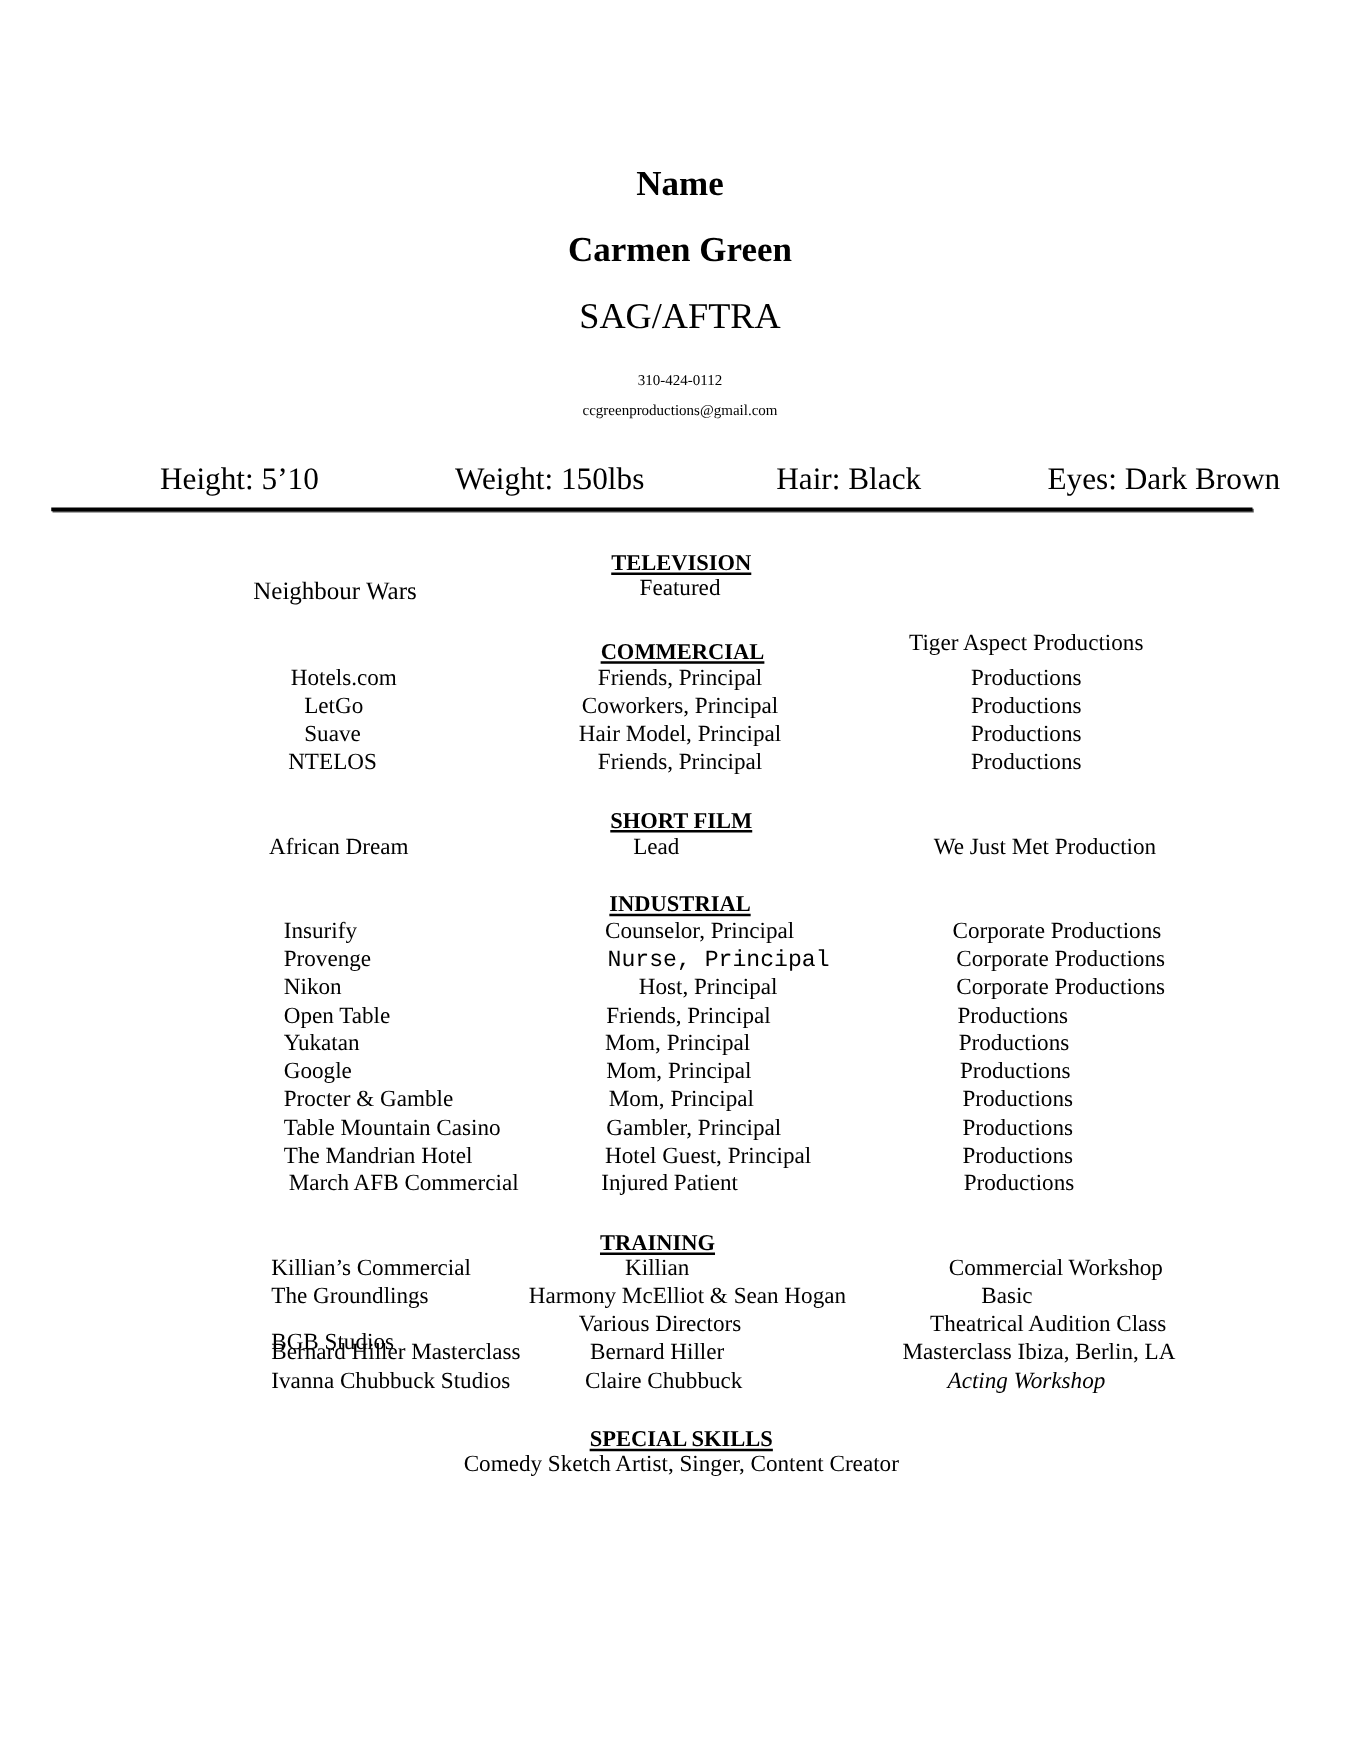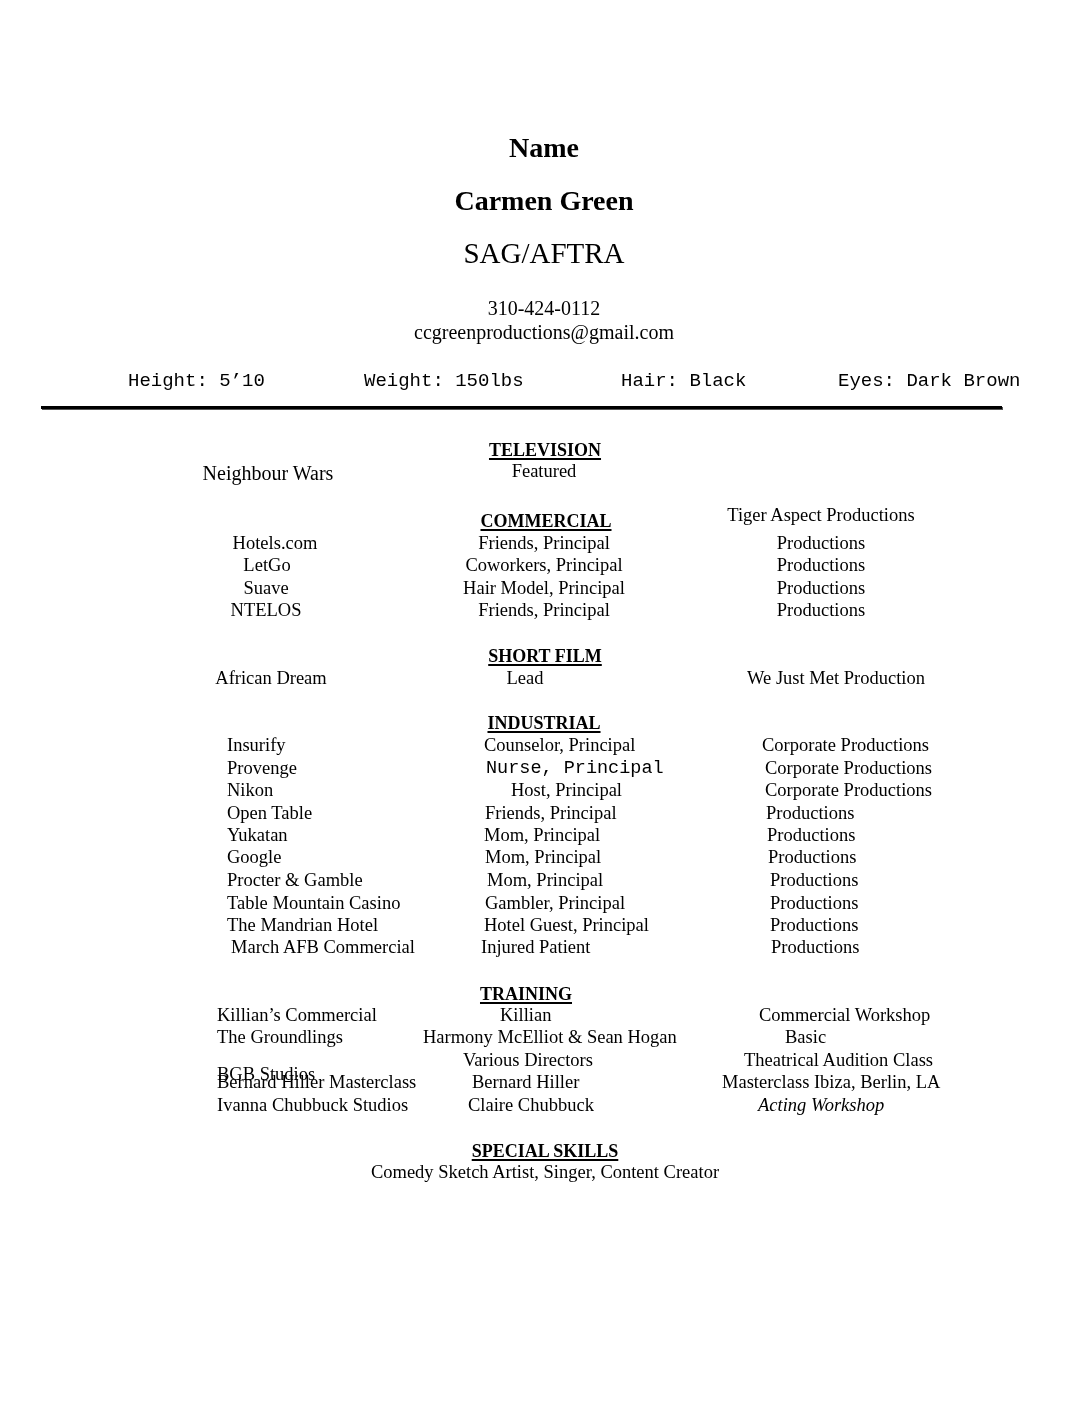--- a/index.html
+++ b/index.html
@@ -2,22 +2,22 @@
 <html><head>
   <meta charset="utf-8">
   <style>
     html, body { margin: 0; padding: 0; background: #ffffff; }
     body { width: 1088px; height: 1408px; position: relative; overflow: hidden;
            font-family: "Liberation Serif", "DejaVu Serif", serif; color: #000; }
     .abs { position: absolute; white-space: nowrap; }
     .c { transform: translateX(-50%); }
     .name-title { font-size: 28px; font-weight: bold; }
     .union { font-size: 29px; }
-    .contact { font-size: 20px; }
-    .stat { font-size: 19px; font-family: Liberation Mono, monospace; }
+    .contact { font-size: 12px; }
+    .stat { font-size: 25px; }
     .rule { position: absolute; left: 41px; width: 961px; height: 3px; background: #000; top: 406px;
             box-shadow: 1px 1px 0 #555; }
     .sec { font-size: 18px; font-weight: bold; text-decoration: underline; text-underline-offset: 2px;
            text-decoration-thickness: 2px; }
     .cell { font-size: 18.5px; }
     .tv { font-size: 20px; }
   </style>
 </head>
 <body>
 

